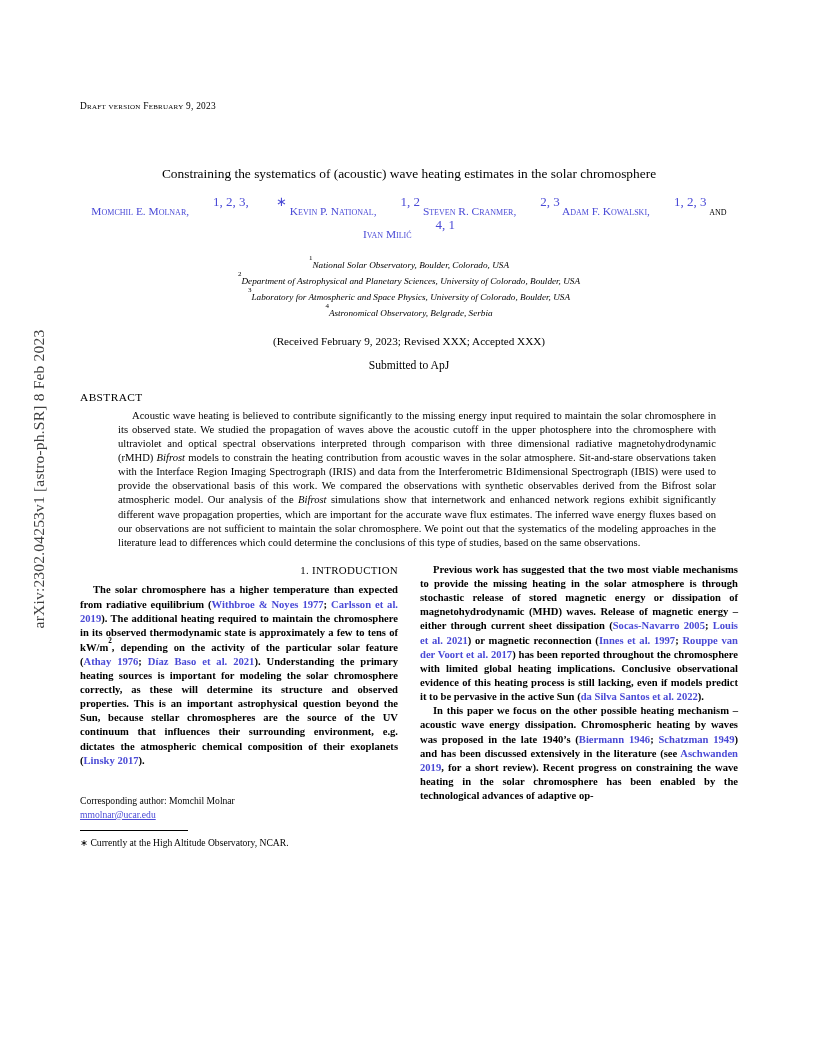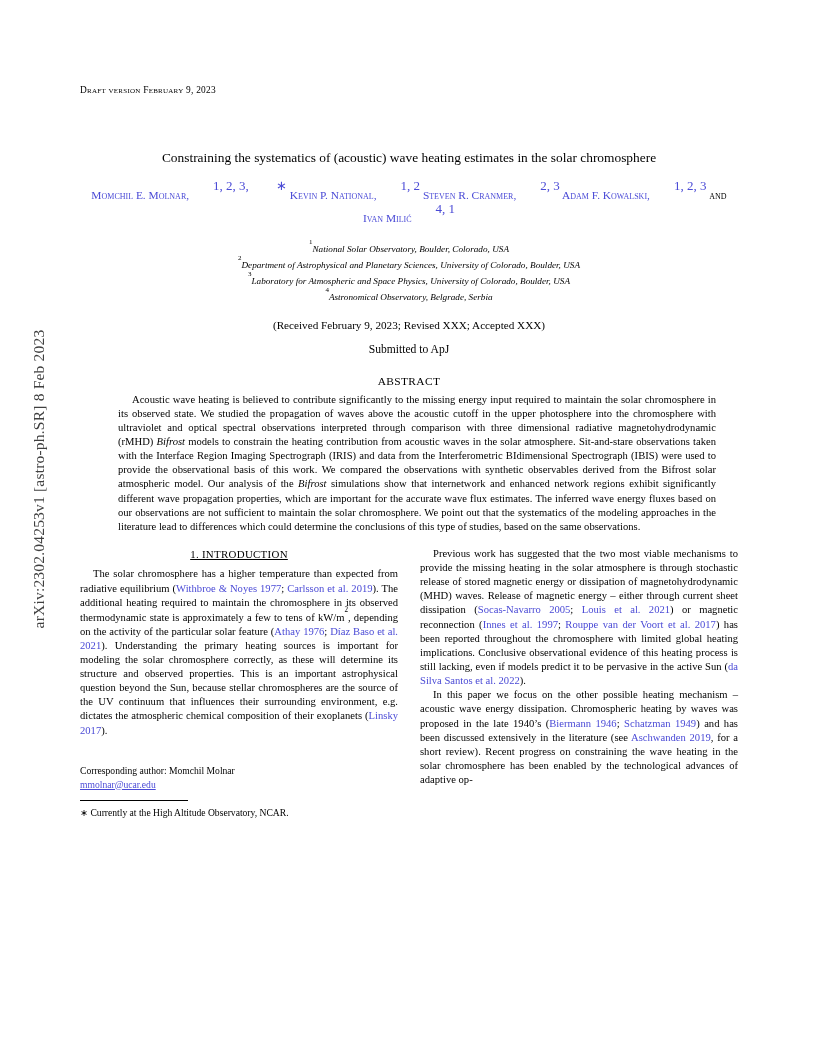--- a/index.html
+++ b/index.html
@@ -32,21 +32,21 @@
     font-family: "Liberation Serif", serif;
     font-size: 15.5px;
     letter-spacing: 0.2px;
     color: #3f3f3f;
     white-space: nowrap;
     text-align: center;
   }
   .content {
     position: absolute;
     left: 80px;
-    top: 84px;
+    top: 100px;
     width: 658px;
   }
   .draft-line {
     font-variant: small-caps;
     font-size: 9.4px;
     letter-spacing: 0.25px;
     line-height: 1.35;
   }
   .typeset-line {
     font-size: 9.4px;
@@ -89,21 +89,20 @@
     text-align: center;
     margin-top: 14px;
     font-size: 11.2px;
   }
   .submitted {
     text-align: center;
     margin-top: 12px;
     font-size: 11.6px;
   }
   .abstract-head {
-    text-align: center;
     margin-top: 19px;
     font-size: 11.4px;
     font-variant: small-caps;
     letter-spacing: 0.4px;
   }
   .abstract-body {
     margin-top: 6px;
     padding: 0 22px 0 38px;
     font-size: 10.6px;
     line-height: 1.335;
@@ -117,28 +116,27 @@
     display: flex;
     gap: 22px;
   }
   .col {
     width: 318px;
     font-size: 10.6px;
     line-height: 1.335;
     text-align: justify;
   }
   .section-head {
-    text-align: center;
+    text-align: right;
     font-size: 10.9px;
     font-variant: small-caps;
     letter-spacing: 0.3px;
     margin-bottom: 6px;
-    text-decoration: underline;
-  }
-  .para { text-indent: 13px; }
+  }
+  .para { text-indent: 13px; font-weight: bold; }
   .para + .para { margin-top: 0px; }
   a.cite, .cite {
     color: #4a4ad6;
     text-decoration: none;
   }
   .footnote-block {
     margin-top: 26px;
     font-size: 9.6px;
     line-height: 1.45;
   }

